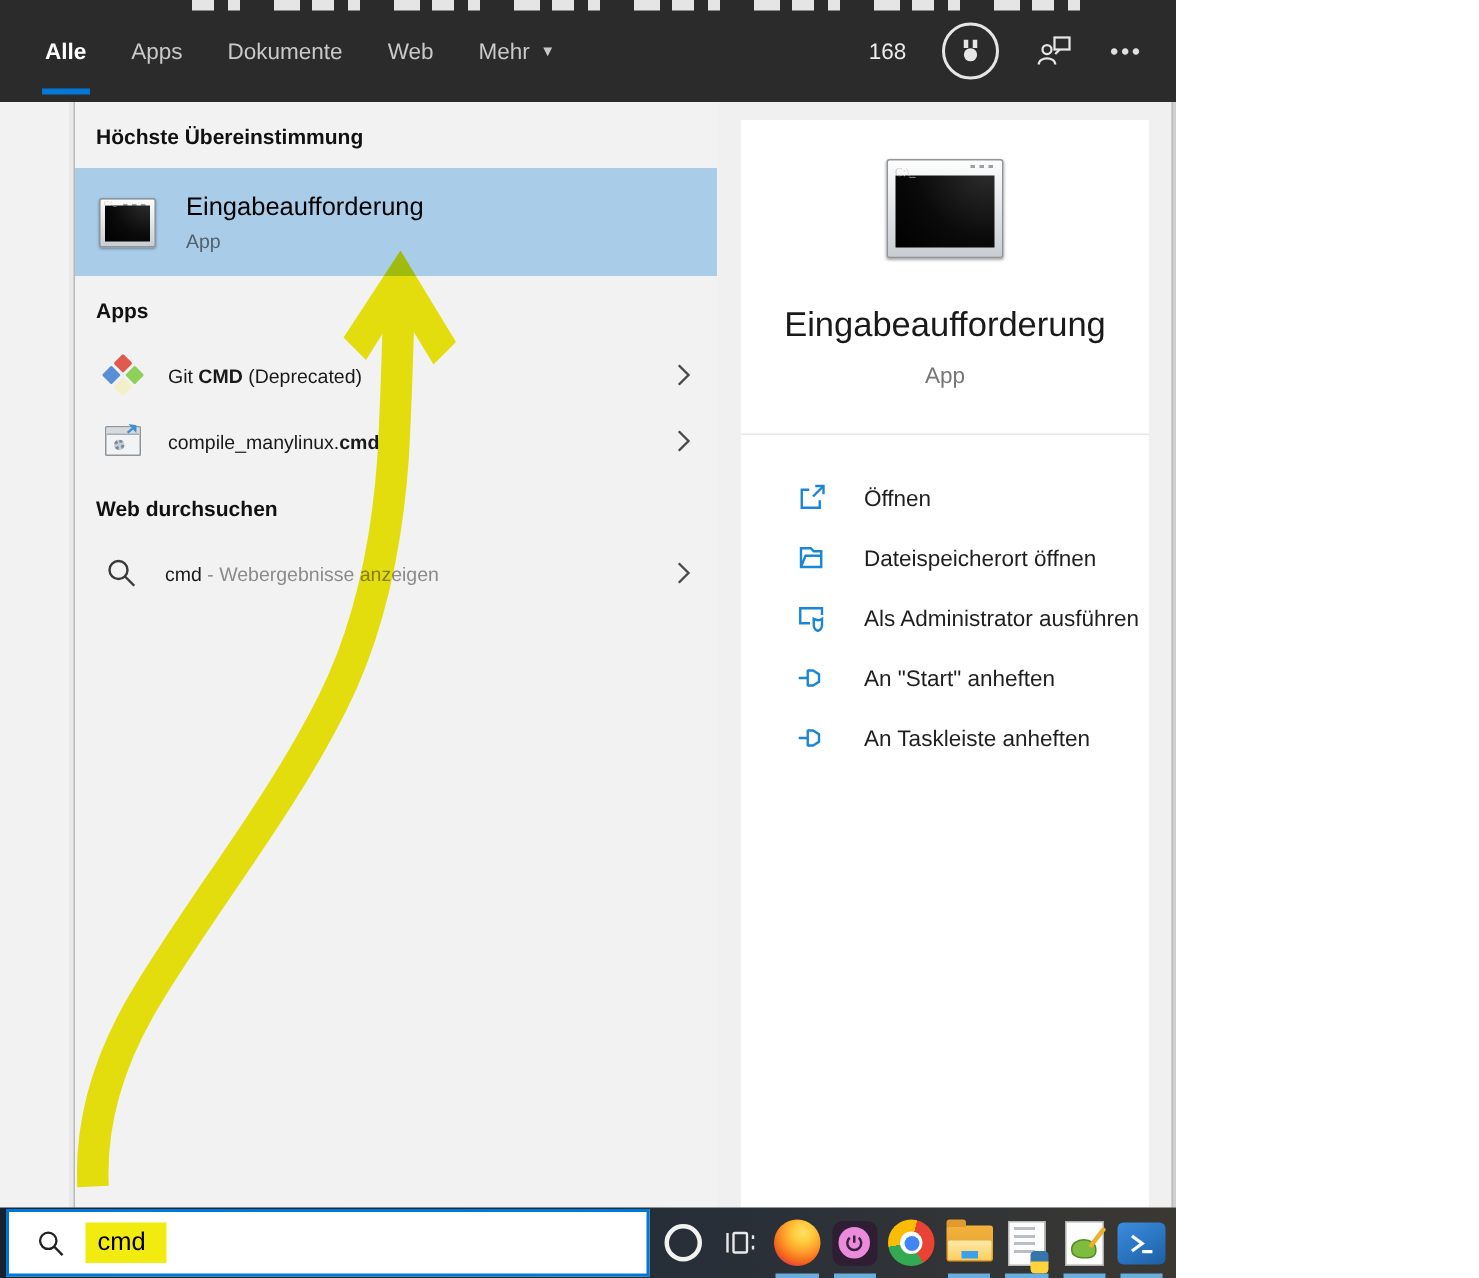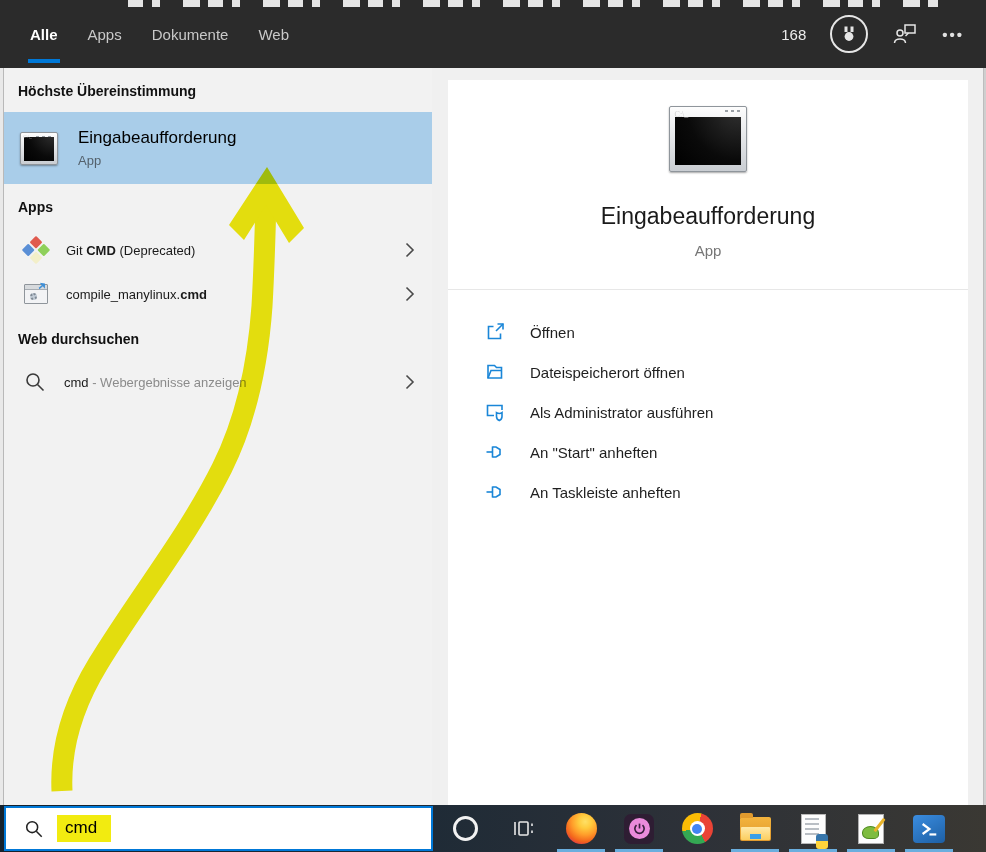--- a/index.html
+++ b/index.html
@@ -1,18 +1,18 @@
 <!DOCTYPE html>
 <html><head>
 <meta charset="utf-8">
 <style>
   * { margin:0; padding:0; box-sizing:border-box; }
   html,body { width:986px; height:852px; }
   .screen {
-    position:relative; width:986px; height:852px; overflow:hidden;
+    position:relative; width:784px; height:852px; overflow:hidden;
     font-family:"Liberation Sans","DejaVu Sans",sans-serif;
     background:#f2f2f2; color:#1a1a1a;
   }
   
   .search-header {
     position:absolute; top:0; left:0; right:0; height:68px;
     background:#2b2b2b; z-index:3;
   }
   .top-remnant {
     position:absolute; top:0; left:128px; right:48px; height:7px; z-index:4;
@@ -25,21 +25,21 @@
   .tabs { position:absolute; left:30px; top:0; height:68px; display:flex; gap:30px; align-items:center; }
   .tab { position:relative; height:100%; display:flex; align-items:center; font-size:15px; color:#c9c9c9; cursor:default; }
   .tab.active { color:#fff; font-weight:bold; }
   .tab.active::after { content:""; position:absolute; left:-2px; right:-2px; bottom:5px; height:4px; background:#0078d7; }
   .tab .caret { margin-left:7px; font-size:10px; color:#c9c9c9; }
   .header-right { position:absolute; right:22px; top:0; height:68px; display:flex; align-items:center; gap:24px; }
   .rewards-count { color:#ececec; font-size:15px;text-align:right; }
   .medal-wrap { width:38px; height:38px; border:2px solid #e6e6e6; border-radius:50%; display:flex; align-items:center; justify-content:center; }
   .ellipsis { color:#e0e0e0; font-size:15px; letter-spacing:2px; font-weight:bold; }
   
-  .body { position:absolute; top:68px; bottom:47px; left:0; right:0; display:flex; z-index:2; }
+  .body { position:absolute; top:68px; bottom:47px; left:0; right:0; display:flex; z-index:2;padding-left:46px; }
   .left-sliver { width:4px; background:#e9e9e9; border-right:1px solid #b9b9b9; }
   .right-sliver { position:absolute; right:0; top:0; bottom:0; width:3px; background:#cfcfcf; border-left:1px solid #bdbdbd; }
   
   .results { width:428px; background:#f2f2f2; }
   .section-header { padding:15px 16px 13px 14px; font-size:14px; font-weight:bold; color:#111; }
   .best-match { height:72px; background:#a9cde9; display:flex; align-items:center; padding-left:16px; gap:20px; cursor:default; }
   .bm-title { font-size:17px; color:#000; }
   .bm-sub { font-size:13px; color:#54616c; margin-top:5px; }
   .result-row { height:44px; display:flex; align-items:center; padding:0 16px 0 20px; gap:18px; font-size:13px; cursor:default; }
   .result-row .label { flex:1; white-space:nowrap; overflow:hidden; }
@@ -124,20 +124,24 @@
         </div>
       <div class="tab">
           <span>Apps</span>
         </div>
       <div class="tab">
           <span>Dokumente</span>
         </div>
       <div class="tab">
           <span>Web</span>
         </div>
+      <div class="tab">
+        <span>Mehr</span>
+        <span class="caret">▼</span>
+      </div>
     </nav>
     <div class="header-right">
       <span class="rewards-count">168</span>
       <span class="medal-wrap">
         <svg width="20" height="20" viewBox="0 0 20 20">
           <rect x="5.5" y="2.5" width="3" height="5.5" fill="#e6e6e6"></rect>
           <rect x="11.5" y="2.5" width="3" height="5.5" fill="#e6e6e6"></rect>
           <circle cx="10" cy="12.5" r="4.4" fill="#e6e6e6"></circle>
         </svg>
       </span>

